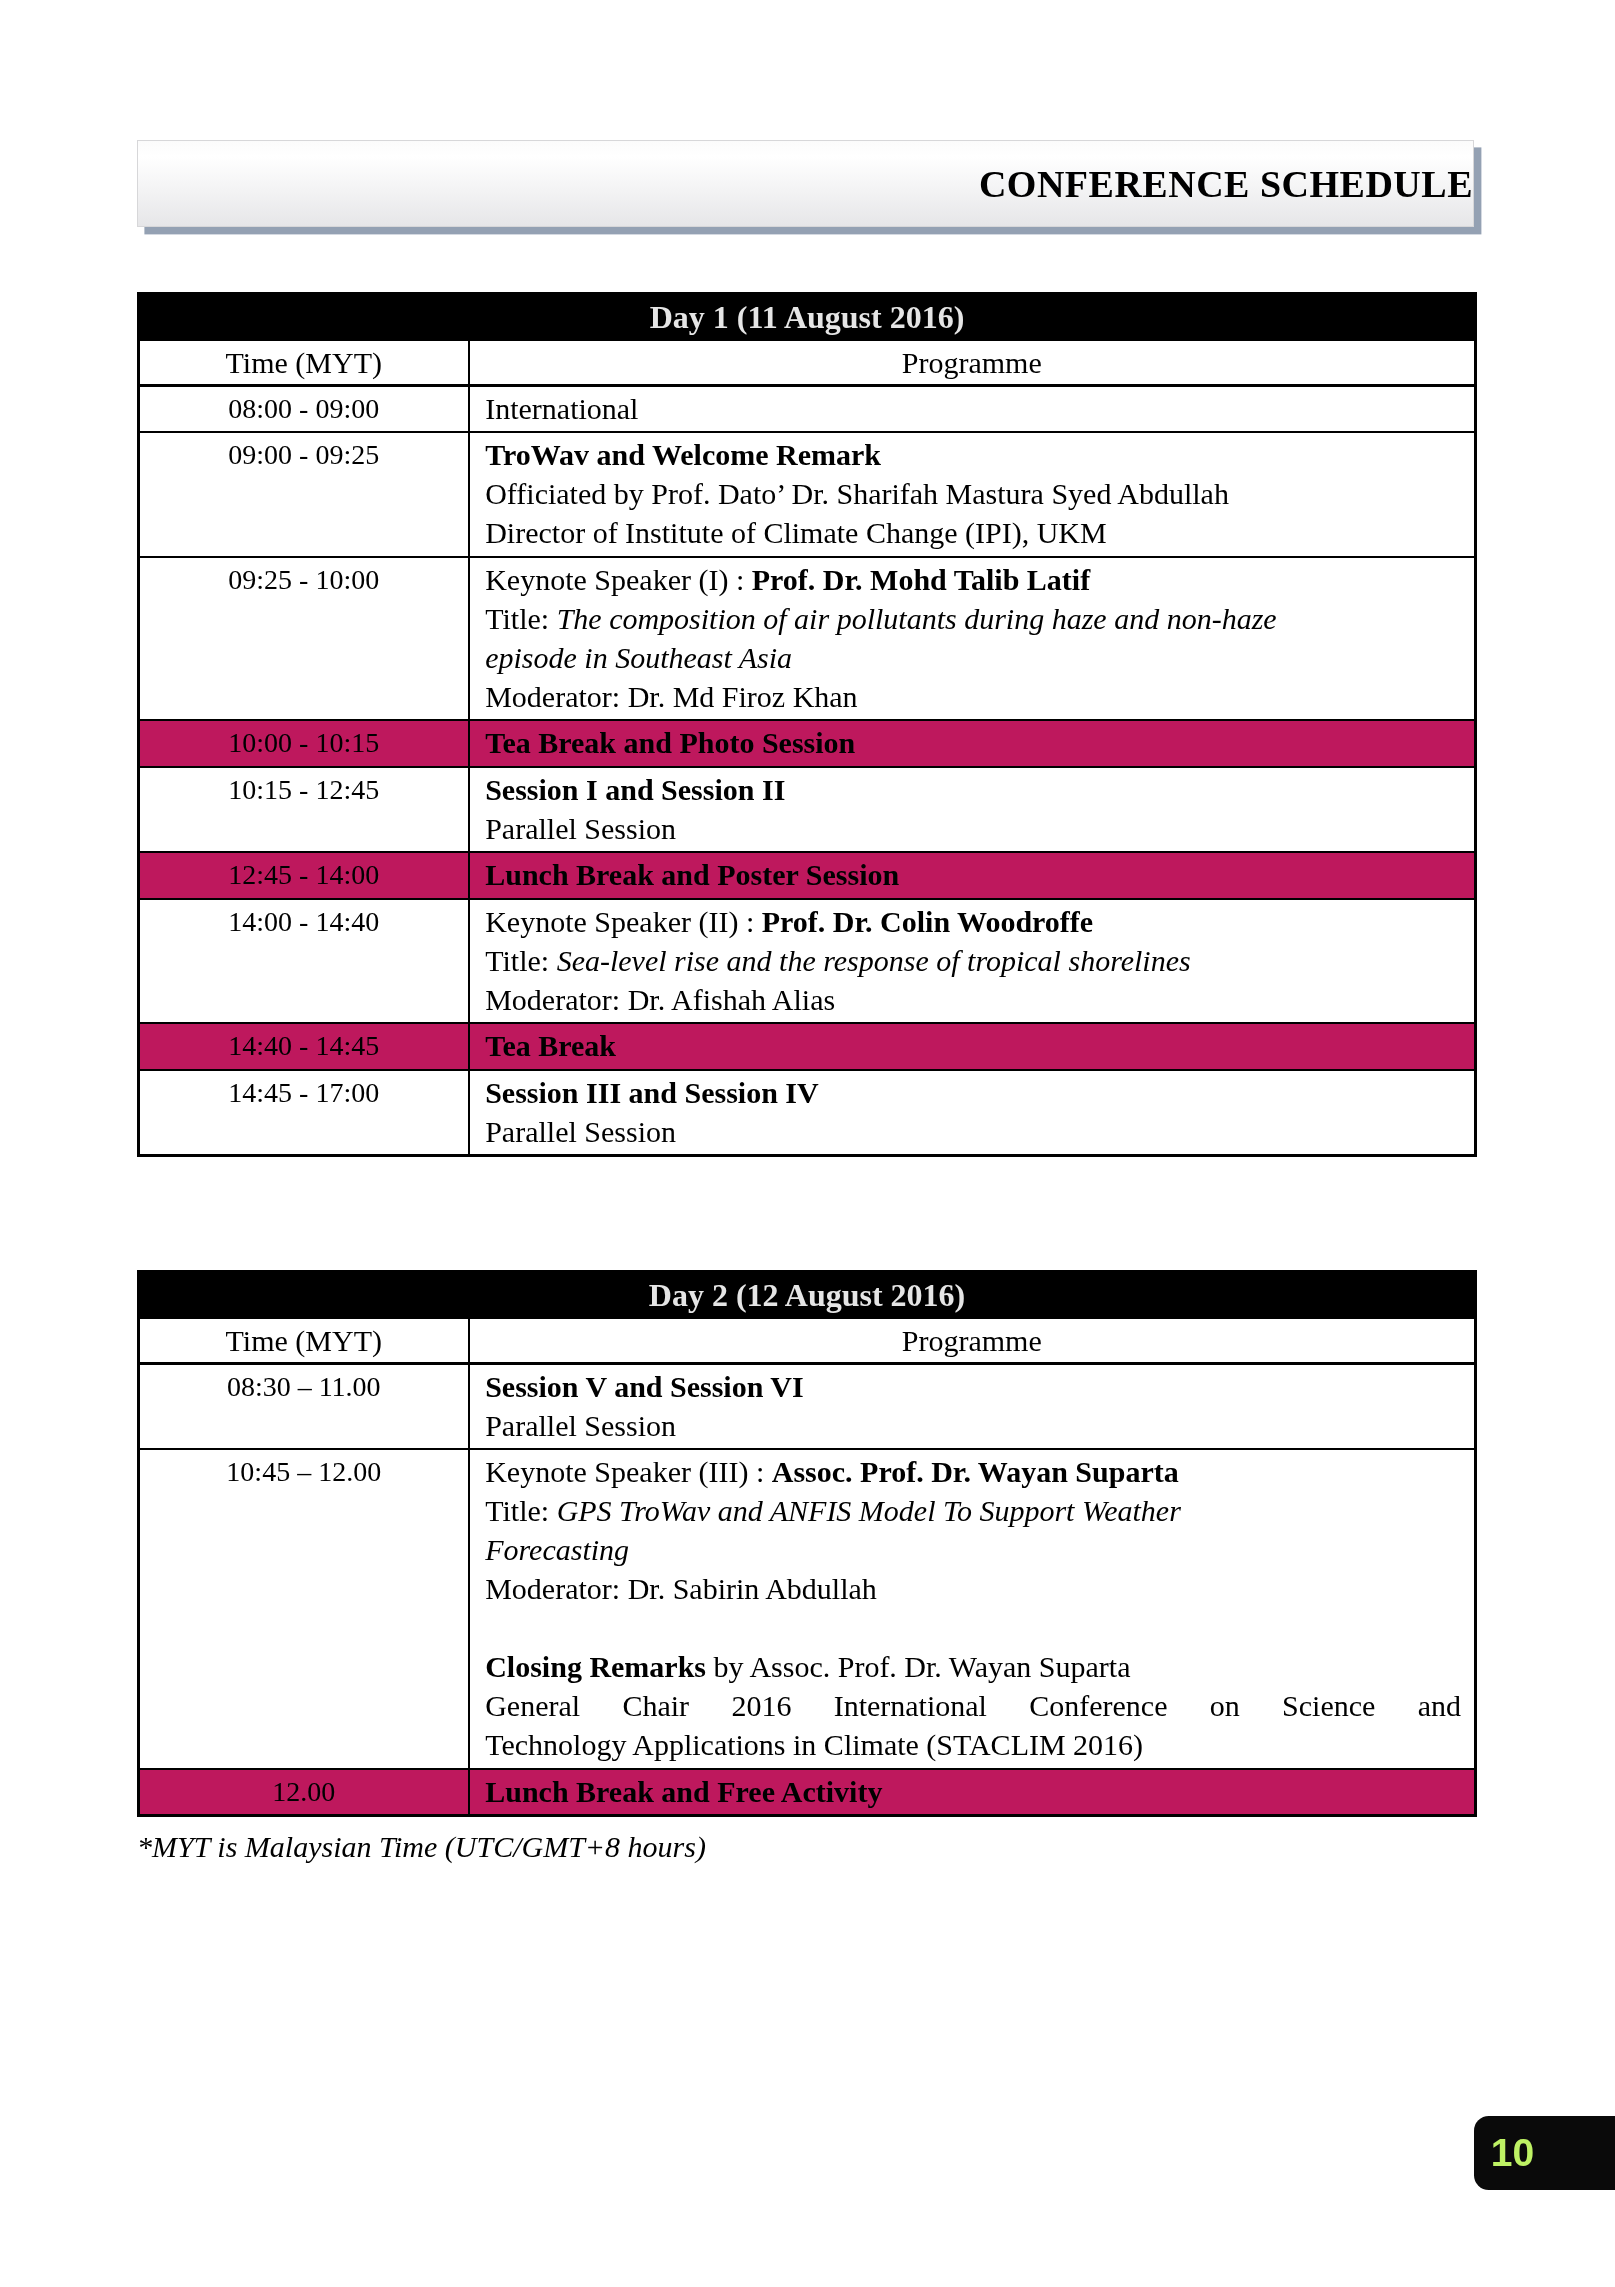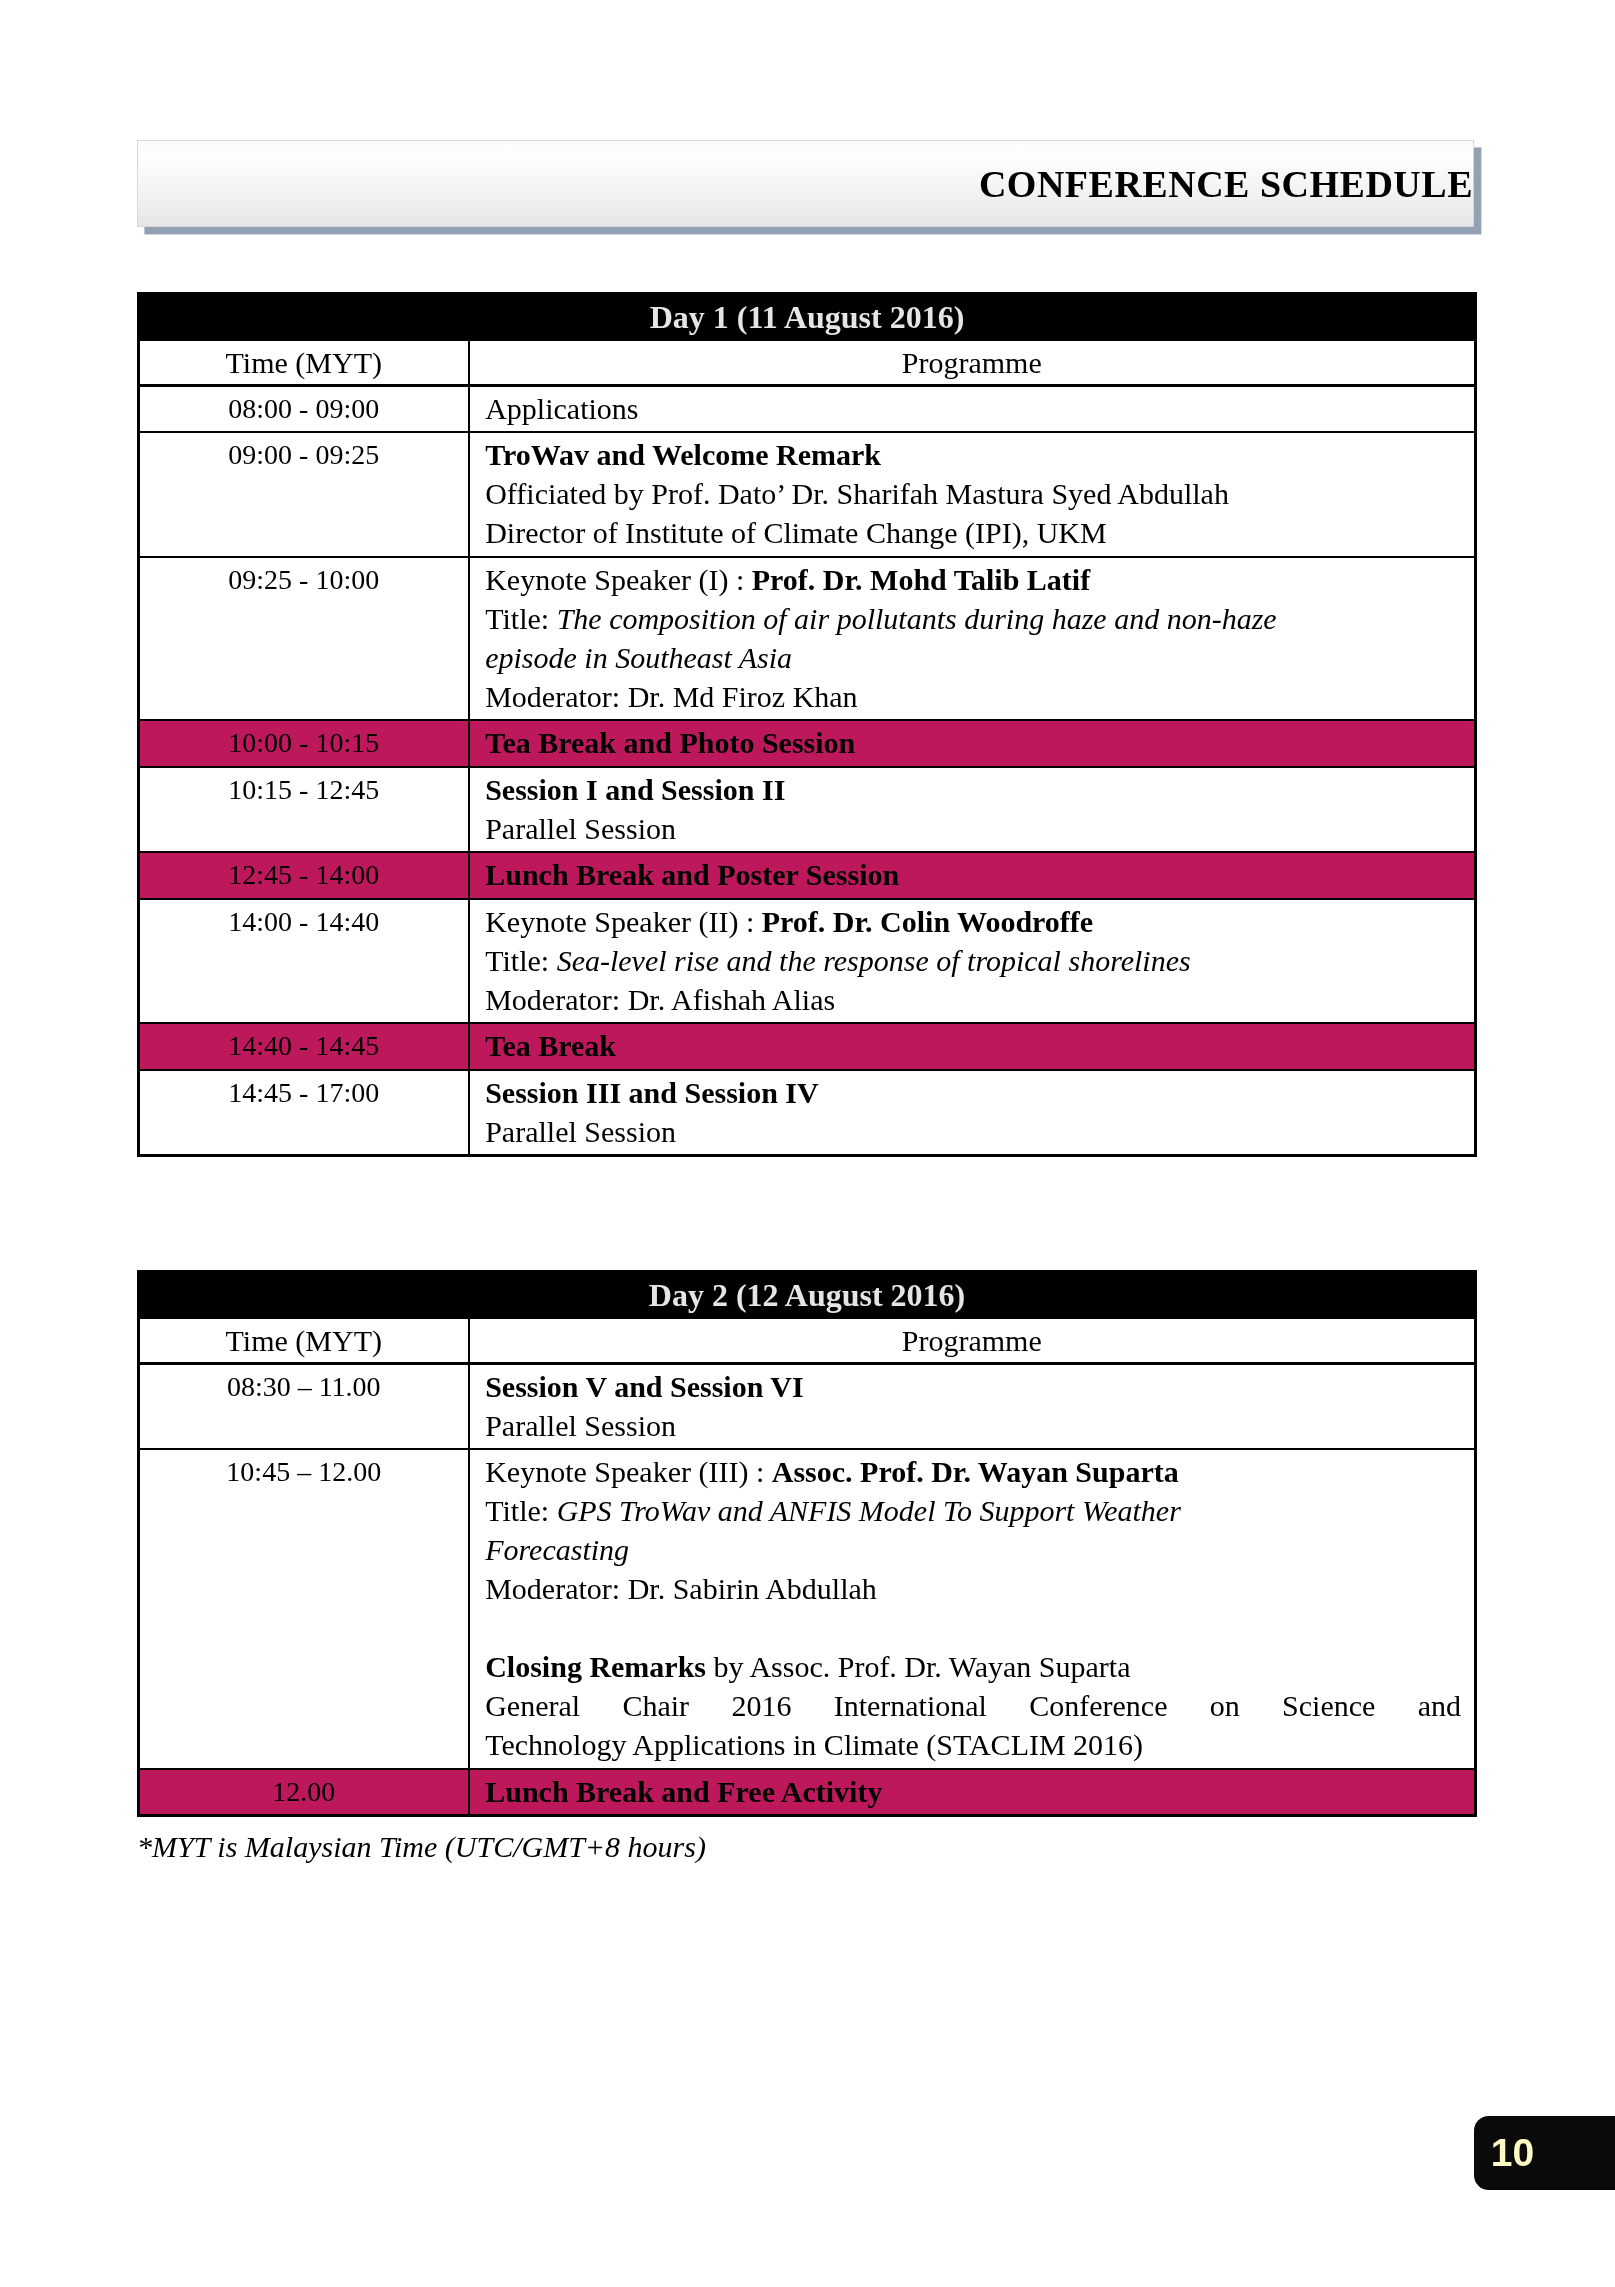--- a/index.html
+++ b/index.html
@@ -71,21 +71,21 @@
     font-size:30px;
     line-height:39px;
   }
 
   
   .page-badge {
     position:absolute; right:0; top:2116px;
     width:141px; height:74px;
     background:#0a0a0a;
     border-radius:14.8px 0 0 14.8px;
-    color:#fef9c3;
+    color:#bef264;
     font-family:"Liberation Sans", sans-serif;
     font-weight:bold; font-size:39px;
     display:flex; align-items:center; justify-content:center;
     padding-right:64px; box-sizing:border-box;
   }
 </style>
 </head>
 <body>
 
 <div class="banner">
@@ -104,21 +104,21 @@
       </tr>
       <tr>
         <th class="colhead">Time (MYT)</th>
         <th class="colhead">Programme</th>
       </tr>
     </thead>
     <tbody>
         <tr>
           <td class="time">08:00 - 09:00</td>
           <td class="prog">
-            <div class="line"><span>Applications</span></div>
+            <div class="line"><span>International</span></div>
           </td>
         </tr>
         <tr>
           <td class="time">09:00 - 09:25</td>
           <td class="prog">
             <div class="line"><b>TroWav and Welcome Remark</b></div>
             <div class="line"><span>Officiated by Prof. Dato’ Dr. Sharifah Mastura Syed Abdullah</span></div>
             <div class="line"><span>Director of Institute of Climate Change (IPI), UKM</span></div>
           </td>
         </tr>

